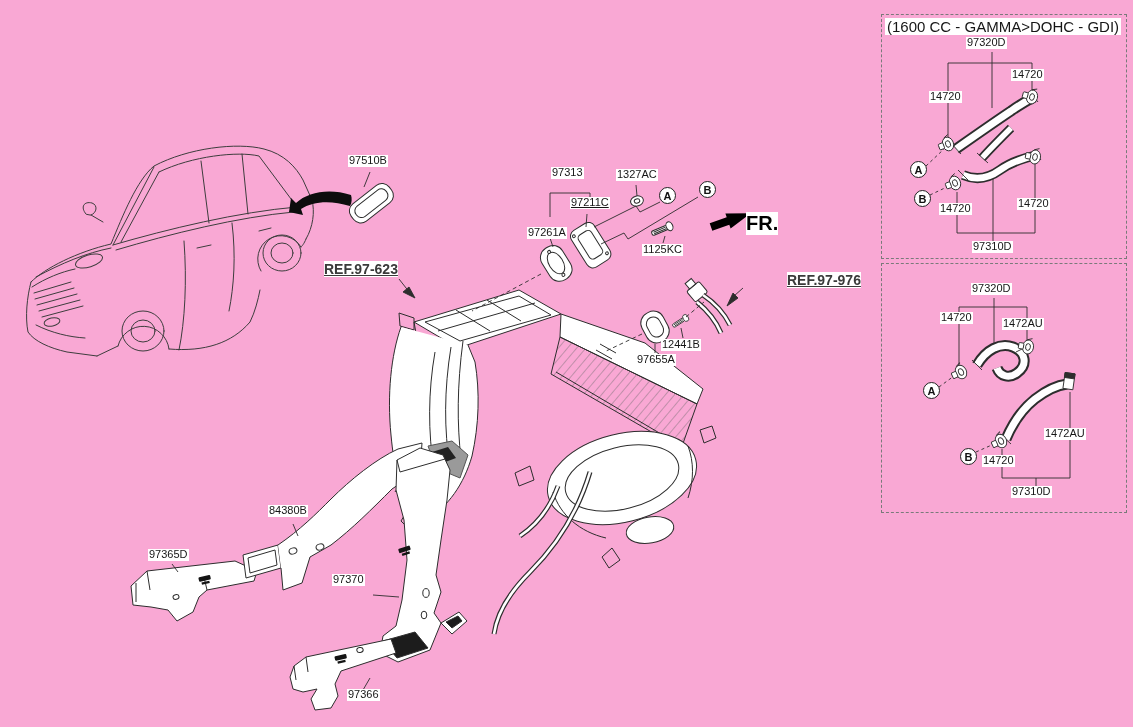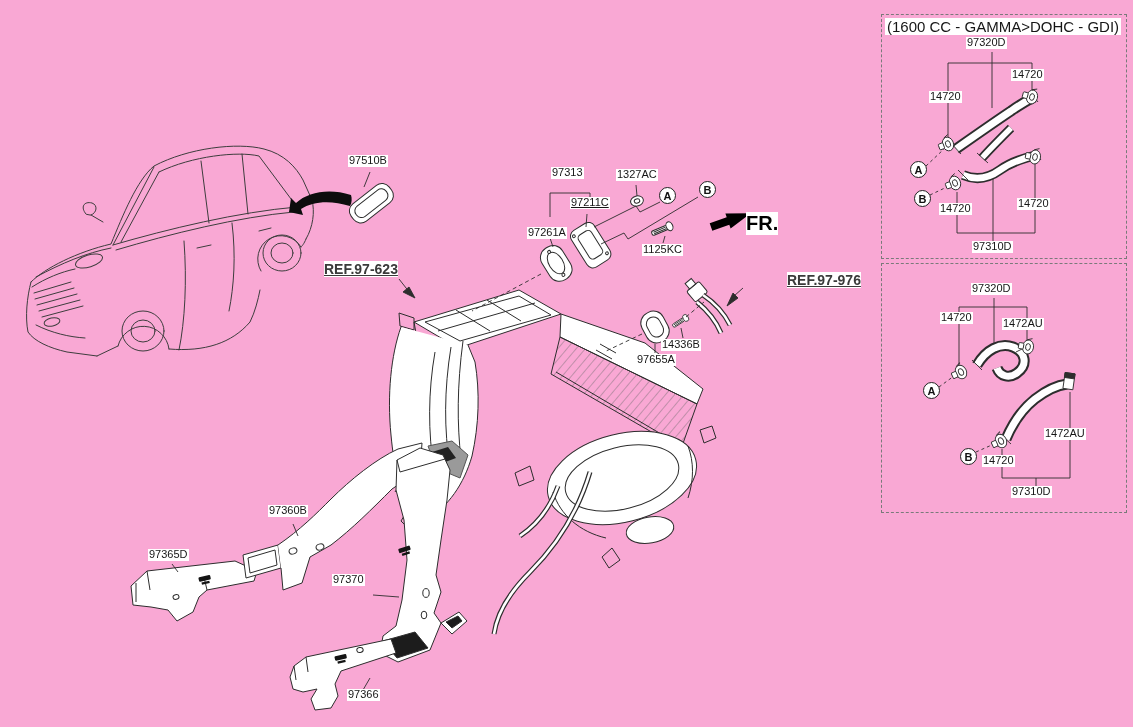--- a/index.html
+++ b/index.html
@@ -276,23 +276,23 @@
 <div class="vbox" style="left:881px;top:14px;width:244px;height:243px;"></div>
 <div class="vbox" style="left:881px;top:263px;width:244px;height:248px;"></div>
 <div class="vbox-title" style="left:885px;top:18px;">(1600 CC - GAMMA&gt;DOHC - GDI)</div>
 
 <div class="lbl" style="left:348px;top:155px;">97510B</div>
 <div class="lbl" style="left:551px;top:167px;">97313</div>
 <div class="lbl" style="left:616px;top:169px;">1327AC</div>
 <div class="lbl" style="left:570px;top:197px;text-decoration:underline;">97211C</div>
 <div class="lbl" style="left:527px;top:227px;">97261A</div>
 <div class="lbl" style="left:642px;top:244px;">1125KC</div>
-<div class="lbl" style="left:661px;top:339px;">14336B</div>
+<div class="lbl" style="left:661px;top:339px;">12441B</div>
 <div class="lbl" style="left:636px;top:354px;">97655A</div>
-<div class="lbl" style="left:268px;top:505px;">97360B</div>
+<div class="lbl" style="left:268px;top:505px;">84380B</div>
 <div class="lbl" style="left:148px;top:549px;text-align:center;">97365D</div>
 <div class="lbl" style="left:332px;top:574px;">97370</div>
 <div class="lbl" style="left:347px;top:689px;">97366</div>
 
 <div class="fr" style="left:746px;top:187px;margin-top:25px;">FR.</div>
 <div class="ref" style="left:324px;top:261px;">REF.97-623</div>
 <div class="ref" style="left:741px;top:272px;margin-left:46px;">REF.97-976</div>
 
 <div class="callout" style="left:659px;top:187px;">A</div>
 <div class="callout" style="left:699px;top:181px;">B</div>

